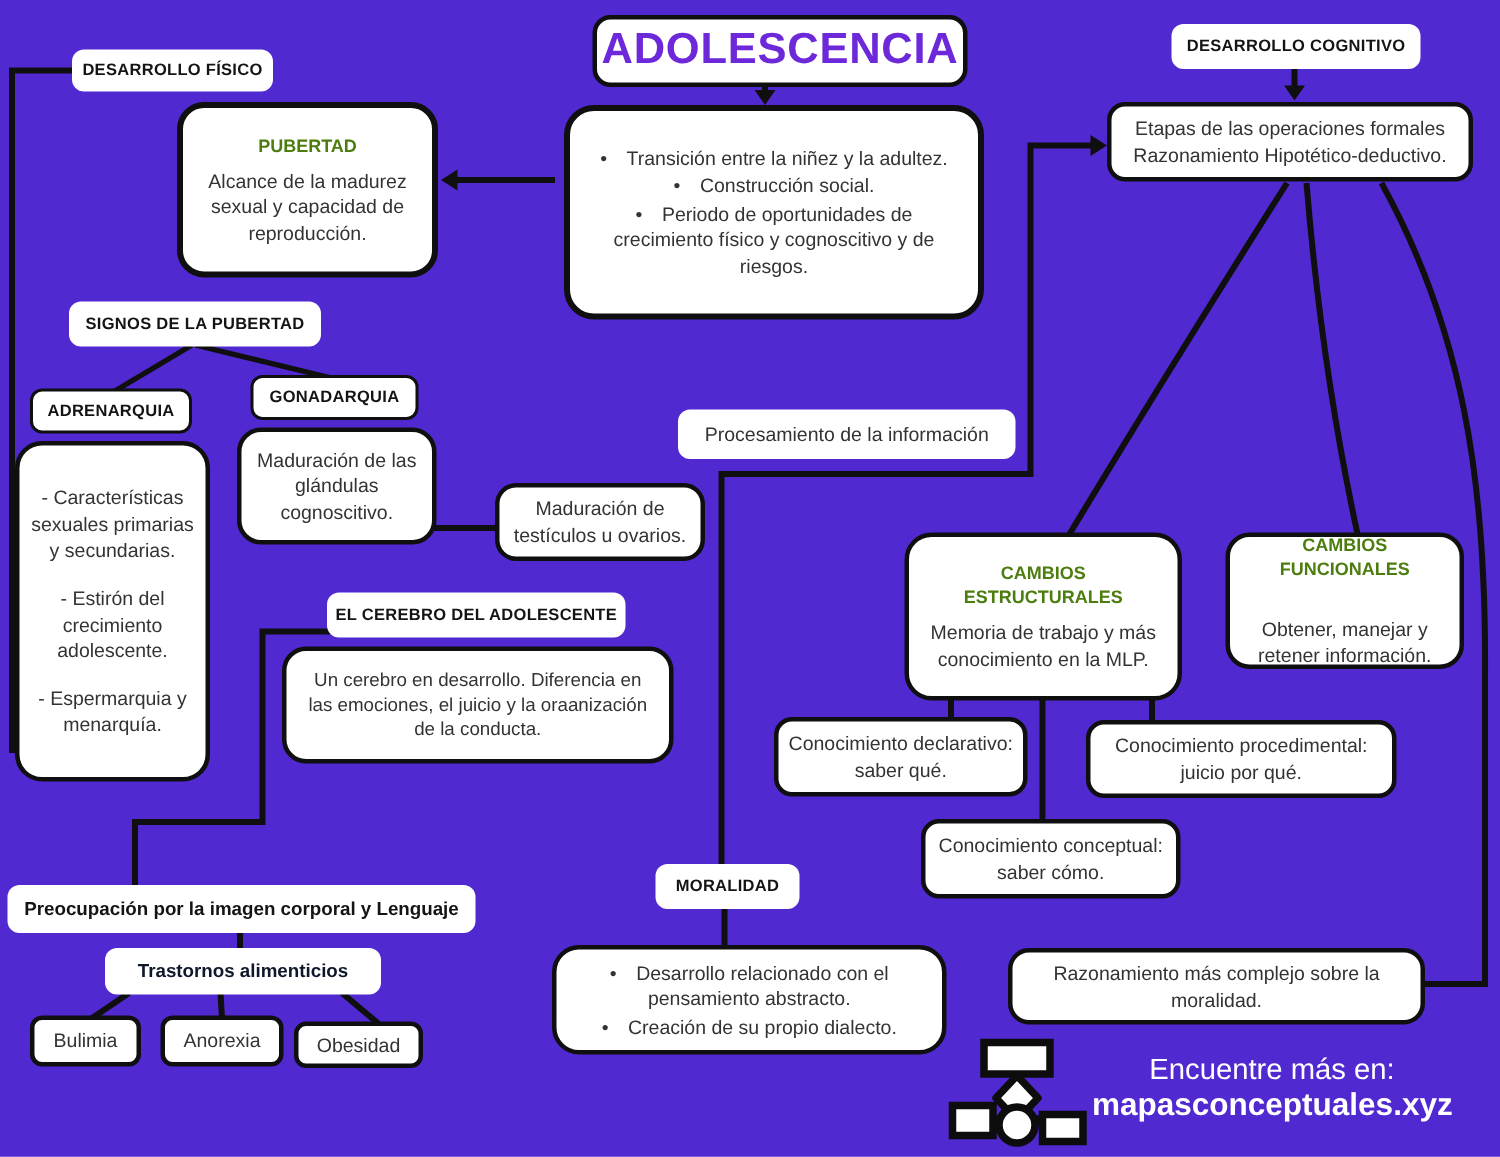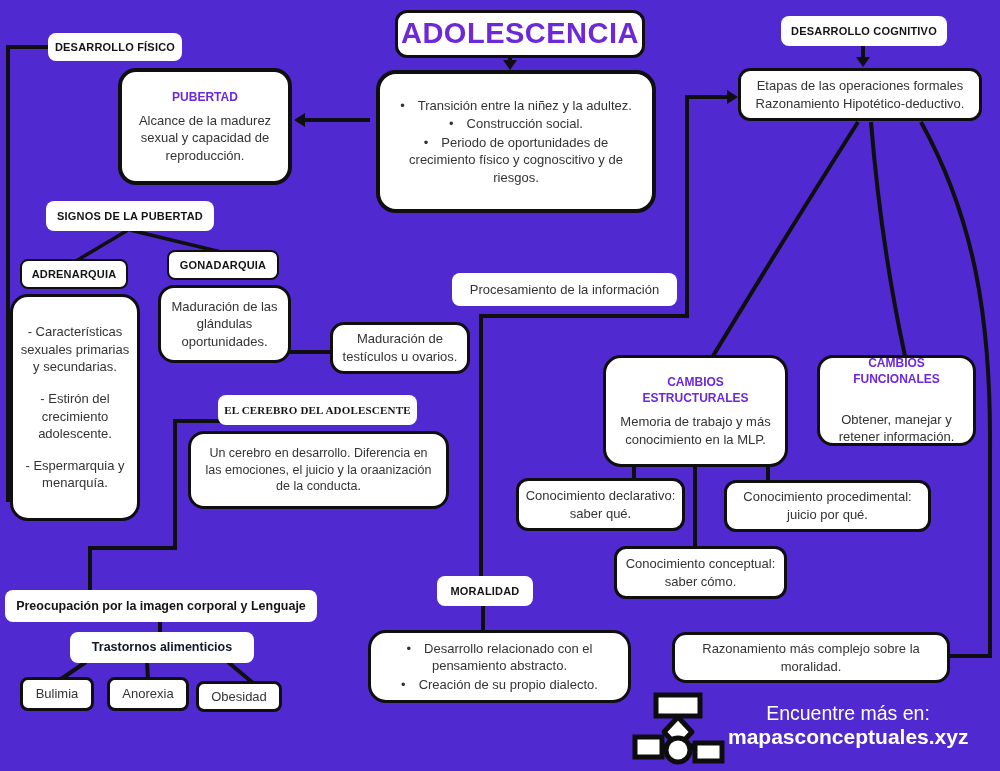--- a/index.html
+++ b/index.html
@@ -16,21 +16,21 @@
     text-align:center;box-sizing:border-box;line-height:1.35;
   }
   .plain{border:none;border-radius:8px;}
   .b2{border:2.5px solid #0f0f0f;}
   .b3{border:3px solid #0f0f0f;}
   .b4{border:4px solid #0f0f0f;}
   .r8{border-radius:8px;}  .r12{border-radius:12px;}
   .r14{border-radius:14px;} .r16{border-radius:16px;}
   .r18{border-radius:18px;} .r20{border-radius:20px;}
   .lbl{font-size:11px;font-weight:700;color:#141414;letter-spacing:.2px;}
-  .ttl{font-size:12px;font-weight:700;color:#6d28d9;margin-bottom:7px;}
+  .ttl{font-size:12px;font-weight:700;color:#4d7c0f;margin-bottom:7px;}
   .body13{font-size:13px;color:#333;}
   .body12{font-size:12.5px;color:#333;}
   .big-title{font-size:29px;font-weight:800;color:#6d28d9;letter-spacing:.5px;}
   ul.bullets{list-style:none;margin:0;padding:0 6px;}
   ul.bullets li{font-size:13px;color:#333;margin:1px 0;}
   ul.bullets li::before{content:"•\2002\2002";}
   .dash-items p{margin:7px 0;font-size:13px;color:#333;}
   .nowrap{white-space:nowrap;}
   #footer-text{
     position:absolute;left:728px;top:702px;width:240px;z-index:2;
@@ -112,25 +112,25 @@
   <div class="node b2 r8 lbl" style="left:20px;top:259px;width:108px;height:30px;">ADRENARQUIA</div>
 
   <div class="node b3 r18 dash-items" style="left:10px;top:294px;width:130px;height:227px;padding:8px 6px;">
     <p>- Características sexuales primarias y secundarias.</p>
     <p>- Estirón del crecimiento adolescente.</p>
     <p>- Espermarquia y menarquía.</p>
   </div>
 
   <div class="node b2 r8 lbl" style="left:167px;top:250px;width:112px;height:30px;">GONADARQUIA</div>
 
-  <div class="node b3 r16 body13" style="left:158px;top:285px;width:133px;height:78px;padding:6px;">Maduración de las glándulas oportunidades.</div>
+  <div class="node b3 r16 body13" style="left:158px;top:285px;width:133px;height:78px;padding:6px;">Maduración de las glándulas cognoscitivo.</div>
 
   <div class="node b3 r14 body13" style="left:330px;top:322px;width:140px;height:52px;padding:5px;">Maduración de testículos u ovarios.</div>
 
-  <div class="node plain lbl" style="left:218px;top:395px;width:199px;height:30px;font-family:Liberation Serif, serif;">EL CEREBRO DEL ADOLESCENTE</div>
+  <div class="node plain lbl" style="left:218px;top:395px;width:199px;height:30px;">EL CEREBRO DEL ADOLESCENTE</div>
 
   <div class="node b3 r16 body12" style="left:188px;top:431px;width:261px;height:78px;padding:6px 10px;">Un cerebro en desarrollo. Diferencia en las emociones, el juicio y la oraanización de la conducta.</div>
 
   <div class="node plain lbl" style="left:781px;top:16px;width:166px;height:30px;">DESARROLLO COGNITIVO</div>
 
   <div class="node b3 r12" style="left:738px;top:68px;width:244px;height:53px;padding:4px;border-width:3.5px;">
     <div class="body13">Etapas de las operaciones formales</div>
     <div class="body13">Razonamiento Hipotético-deductivo.</div>
   </div>
 

